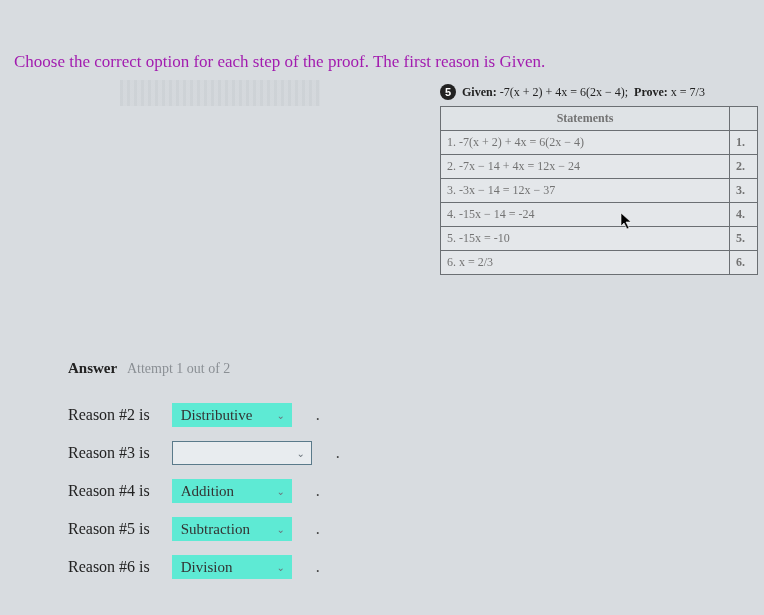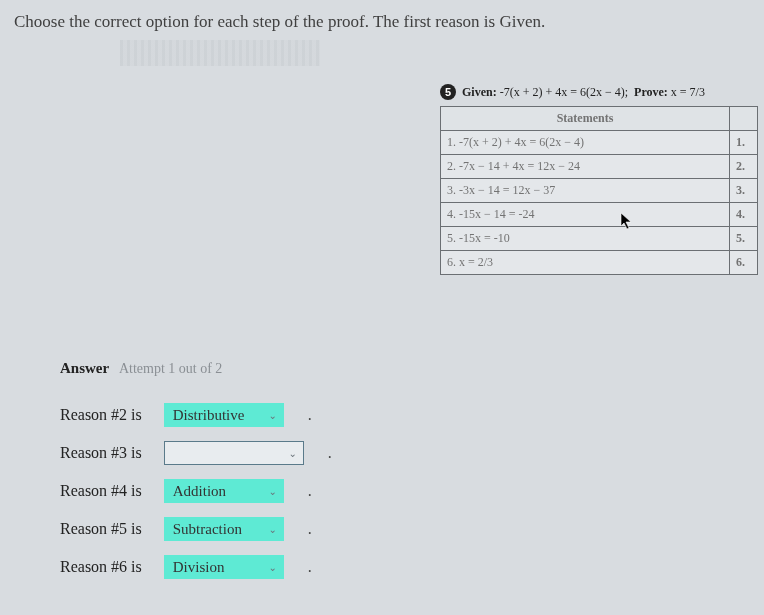--- a/index.html
+++ b/index.html
@@ -8,21 +8,22 @@
     height: 615px;
     background: #d8dce0;
     font-family: Georgia, 'Times New Roman', serif;
     color: #2a2a2a;
     overflow: hidden;
     position: relative;
   }
   .instruction {
     padding: 12px 14px 6px 14px;
     font-size: 17px;
-    color: #404040;
+    color: #a21caf;
+    margin-top: 40px;
   }
   .noise-band {
     height: 26px;
     background: repeating-linear-gradient(90deg, #c7ccd0 0 3px, #d2d6da 3px 7px);
     opacity: .6;
     margin: 2px 0 6px 120px;
     width: 200px;
   }
   .problem-area {
     position: absolute;
@@ -76,21 +77,21 @@
     position: absolute;
     top: 128px;
     left: 180px;
     font-size: 14px;
     color: #000;
     pointer-events: none;
   }
   .answer-section {
     position: absolute;
     top: 360px;
-    left: 60px;
+    left: 68px;
     width: 400px;
   }
   .answer-head {
     font-size: 15px;
     margin-bottom: 26px;
   }
   .answer-head b { color: #222; }
   .attempt { color: #8a8f94; font-size: 14px; margin-left: 6px; }
   .reason-row {
     display: flex;

